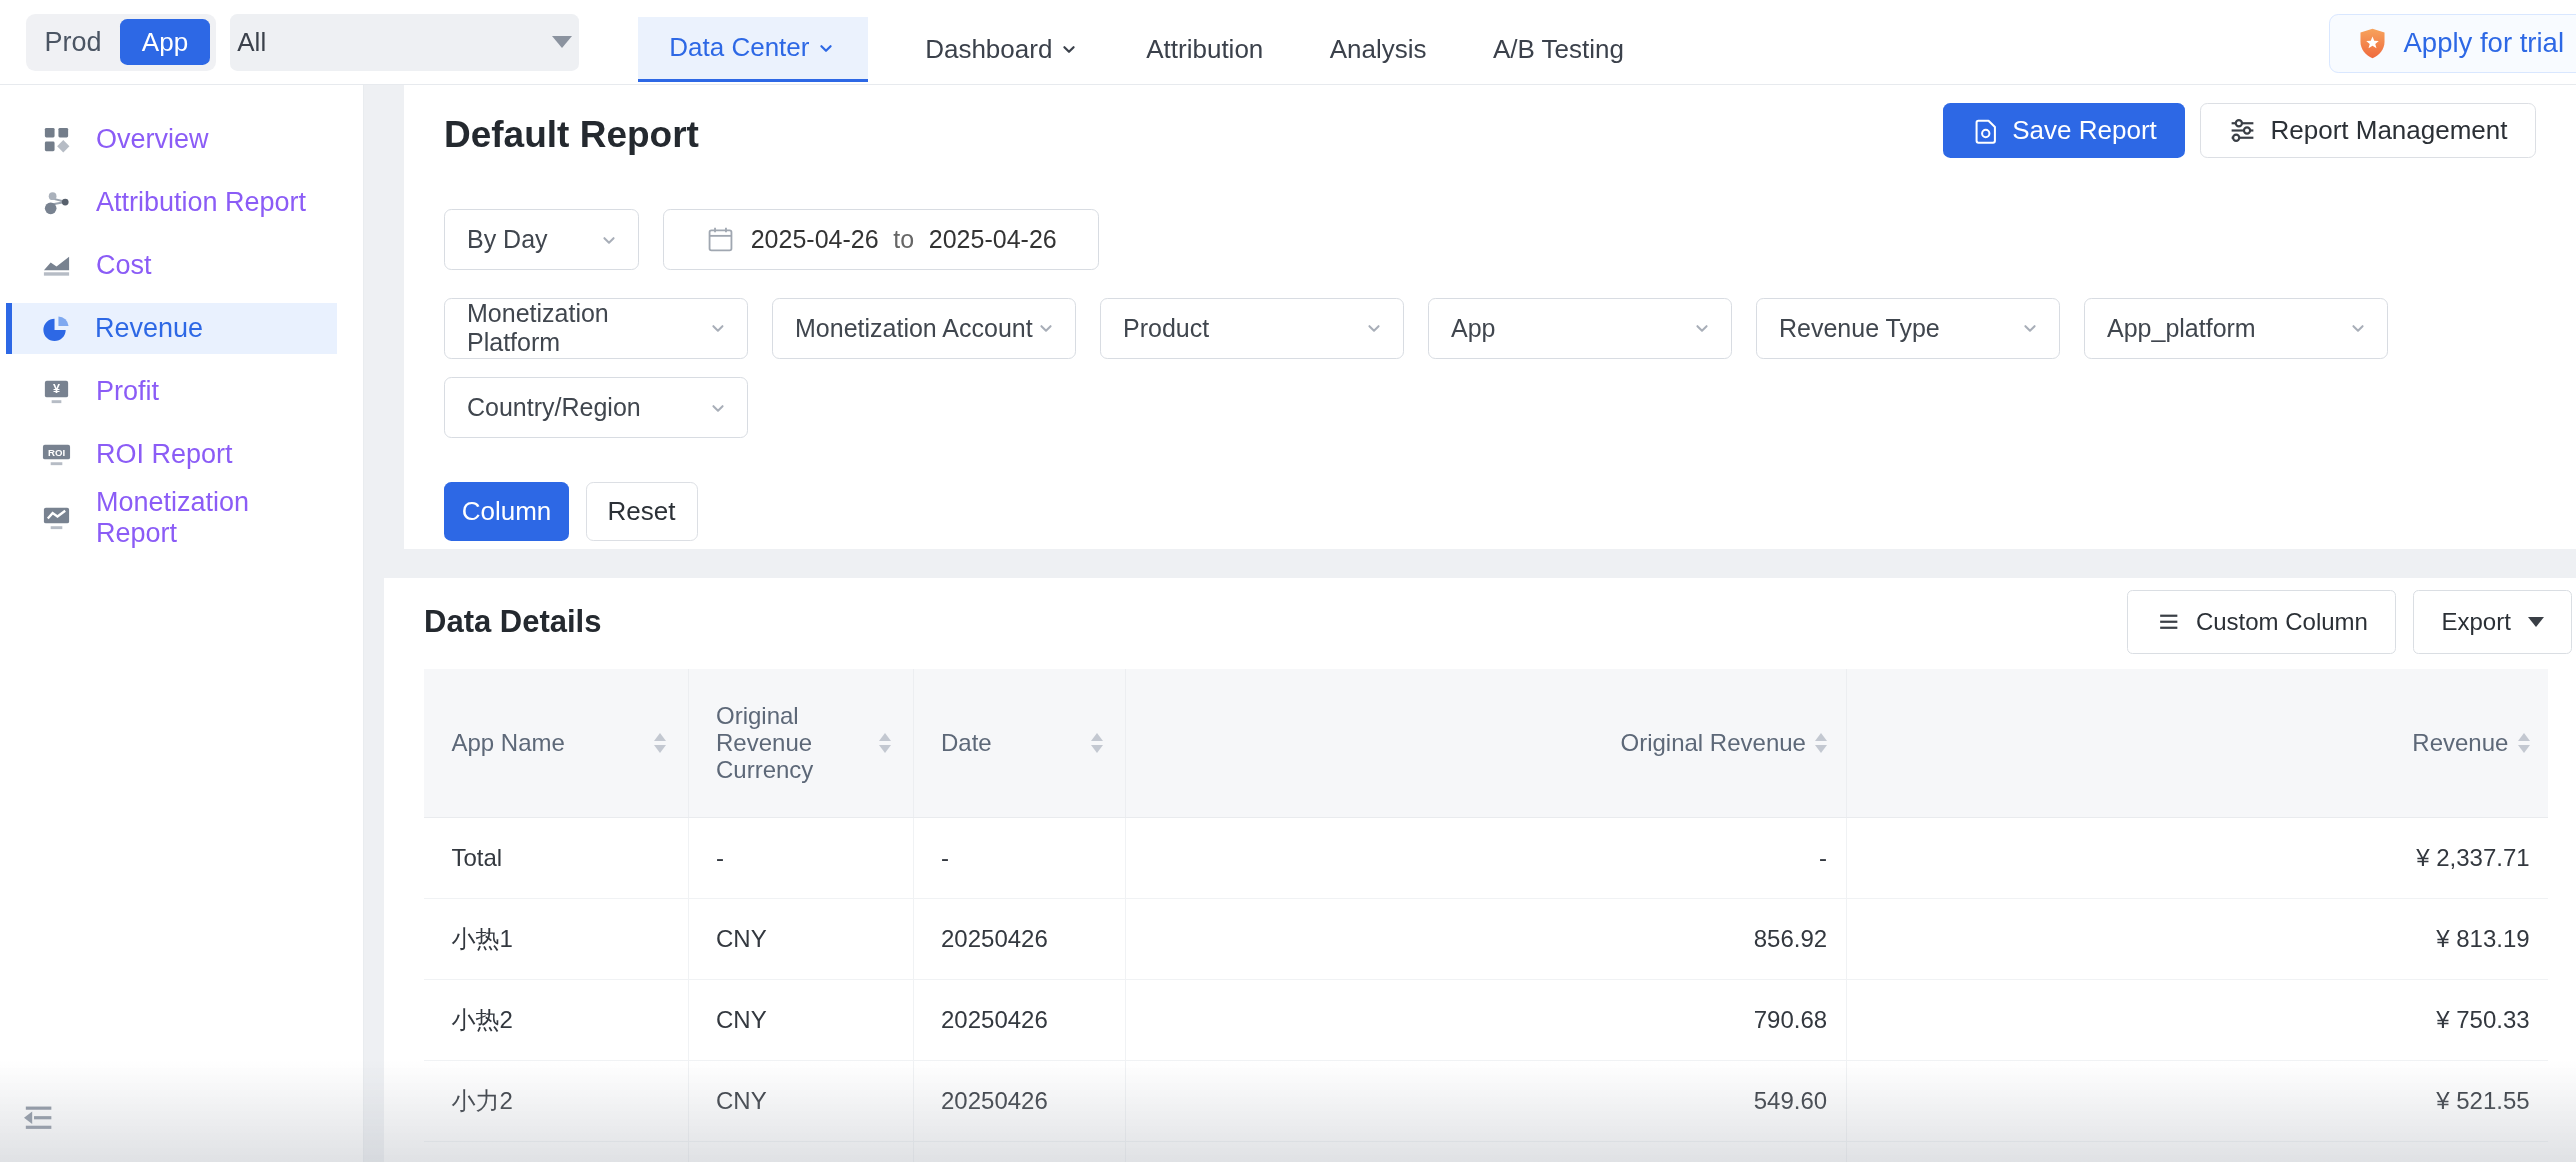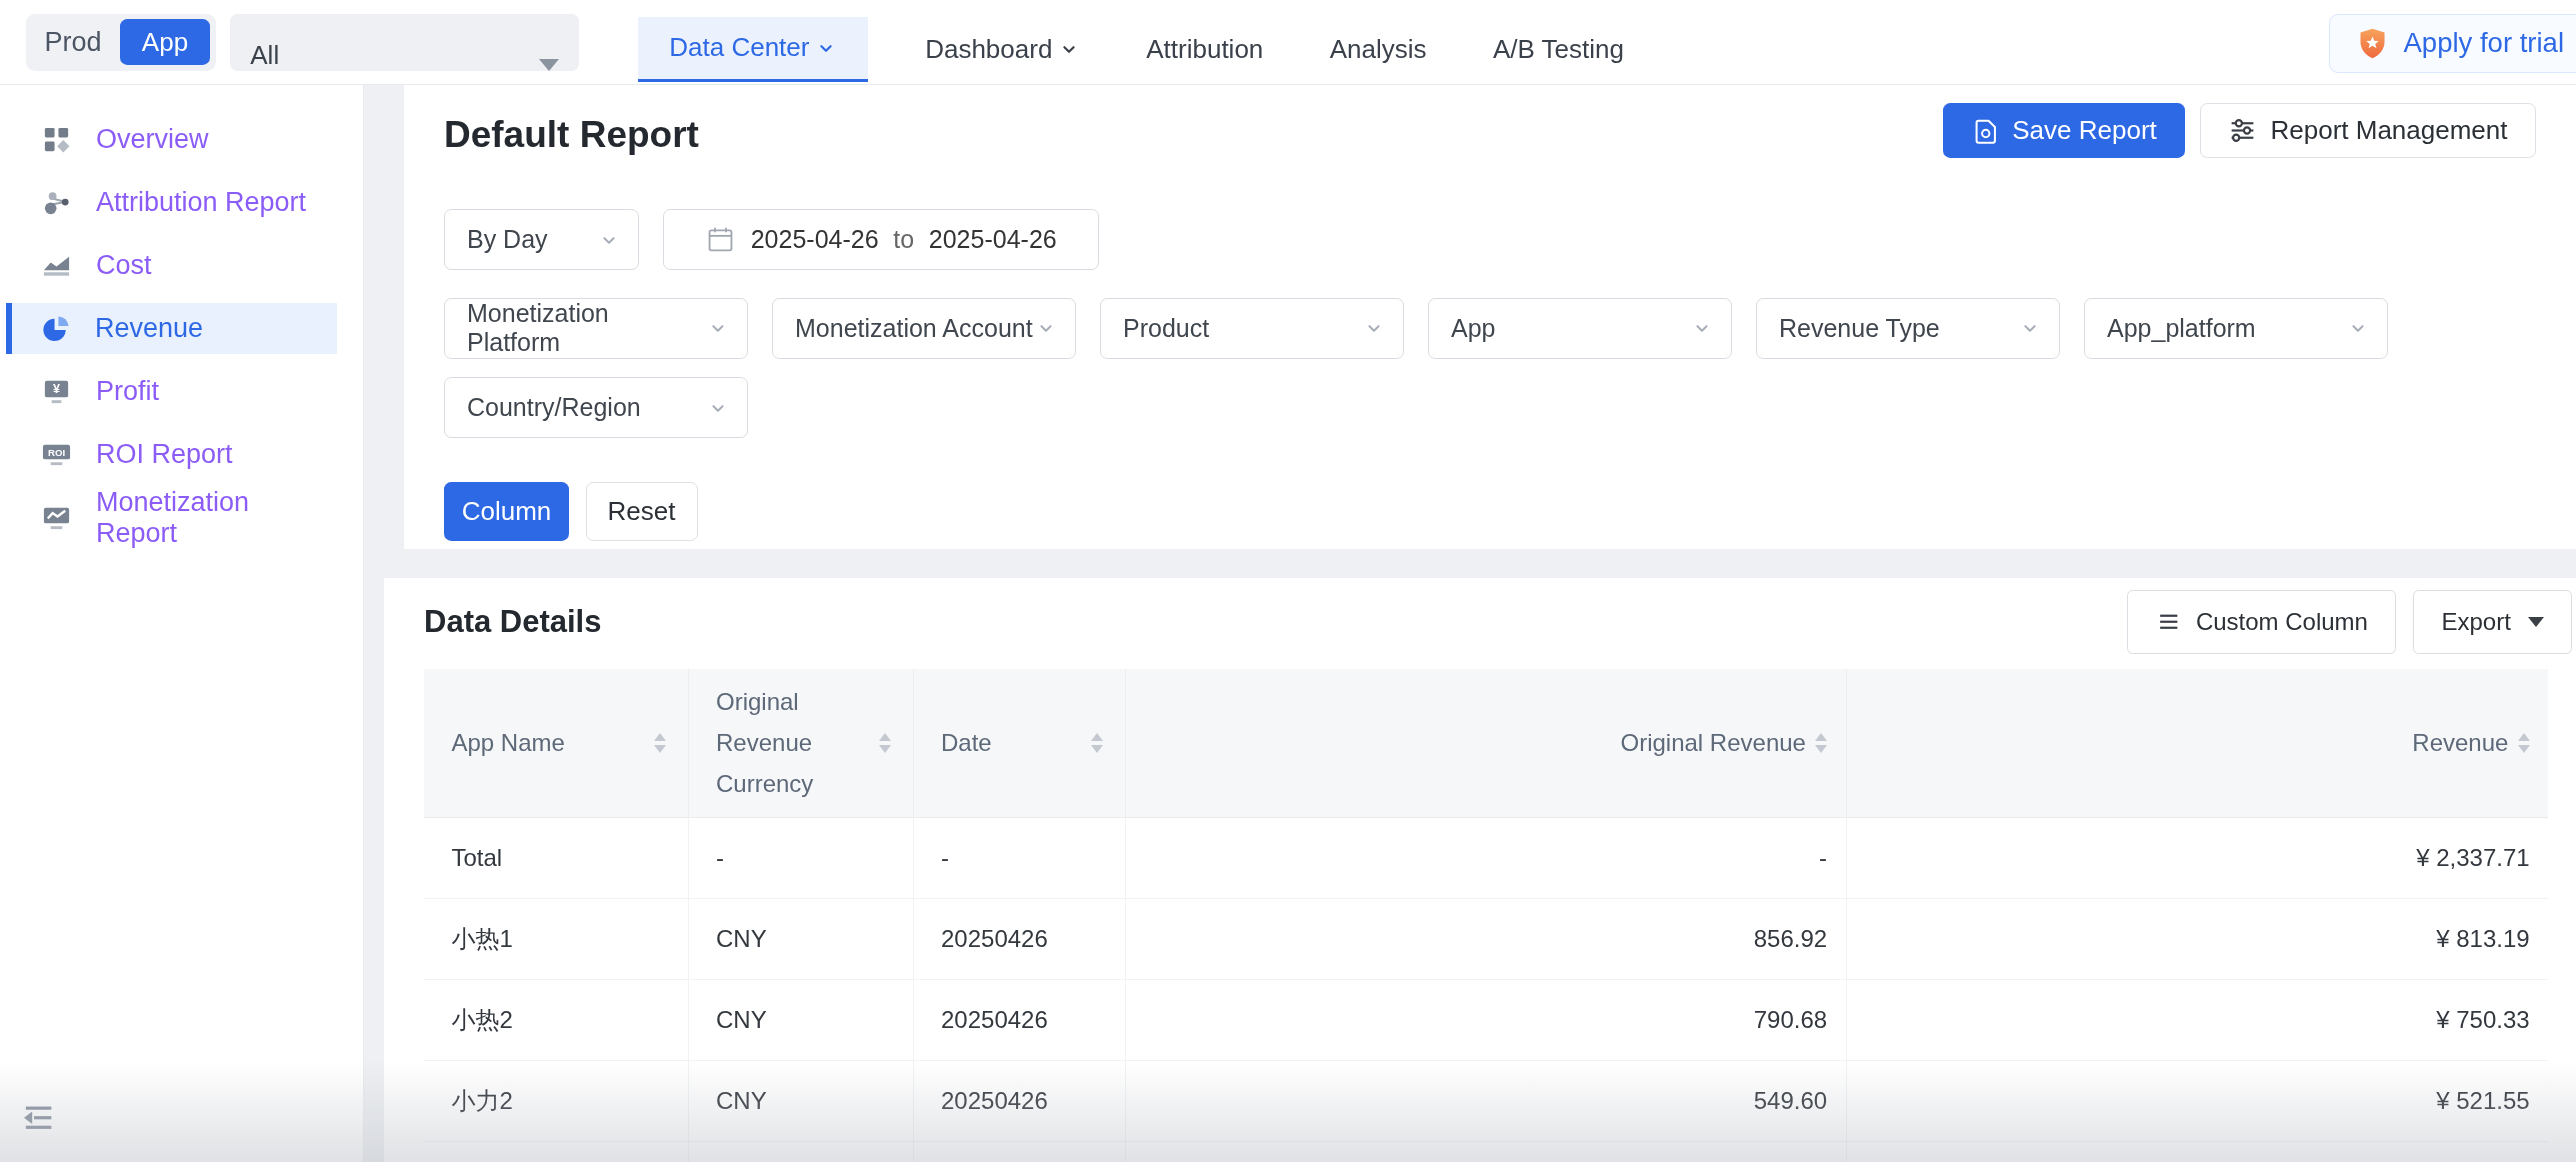--- a/index.html
+++ b/index.html
@@ -19,22 +19,22 @@
     background:#f0f1f4; border-radius:9.2px; height:57px;
     display:flex; align-items:center; padding:0 5.5px 0 0;
   }
   .seg-prod { font-size:27px; color:#4b5563; padding:0 18.4px; cursor:pointer; }
   .seg-app {
     background:var(--primary); color:#fff; height:46px; padding:0 22px;
     border-radius:7.3px; display:flex; align-items:center; font-size:26px; cursor:pointer;
   }
   .org-select {
     margin-left:14.7px; width:349px; height:57px; background:#eef0f3;
-    border-radius:7.3px; display:flex; align-items:flex-end;
-    padding:0 20px; font-size:26px; color:#3b414b; cursor:pointer;
+    border-radius:7.3px; display:flex; align-items:center;
+    padding:0 7px; font-size:26px; color:#3b414b; cursor:pointer;
   }
   .org-select .grow { flex:1; }
   .tri-down { width:0; height:0; border-left:10px solid transparent; border-right:10px solid transparent; border-top:12px solid #8b939f; }
   .tabs { display:flex; align-items:flex-start; height:100%; margin-left:59px; }
   .tab {
     display:flex; align-items:center; gap:5.5px; font-size:26px; color:#3b414b;
     margin-top:16.5px; height:65px; padding:0 9.2px; cursor:pointer; white-space:nowrap;
   }
   .tab + .tab { margin-left:48px; }
   .tab.active {
@@ -111,21 +111,21 @@
     border-bottom:0.9px solid #e9ebee; border-right:0.9px solid #eceef1;
     padding:0 22px 0 27.5px; text-align:left; vertical-align:middle; cursor:pointer;
   }
   table.grid th:last-child, table.grid td:last-child { border-right:none; }
   table.grid td {
     height:81px; font-size:24px; color:#33383f;
     border-bottom:0.9px solid #f0f2f4; border-right:0.9px solid #f0f2f4;
     padding:0 22px 0 27.5px; background:#fff;
   }
   table.grid td.r, table.grid th.r { text-align:right; padding-right:18.4px; }
-  .thc { display:flex; align-items:center; justify-content:space-between; gap:9.2px; line-height:41px; }
+  .thc { display:flex; align-items:center; justify-content:space-between; gap:9.2px; line-height:27px; }
   .thc.r { justify-content:flex-end; }
   .sorter { display:inline-flex; flex-direction:column; gap:3.7px; flex-shrink:0; }
   .car-up { width:0; height:0; border-left:6.4px solid transparent; border-right:6.4px solid transparent; border-bottom:8.3px solid #c3c8d1; }
   .car-dn { width:0; height:0; border-left:6.4px solid transparent; border-right:6.4px solid transparent; border-top:8.3px solid #c3c8d1; }
   .page-fade {
     position:fixed; left:0; right:0; bottom:0; height:101px; pointer-events:none;
     background:linear-gradient(180deg, rgba(200,203,208,0) 0%, rgba(185,189,196,0.45) 100%);
   }
 </style>
 </head>

